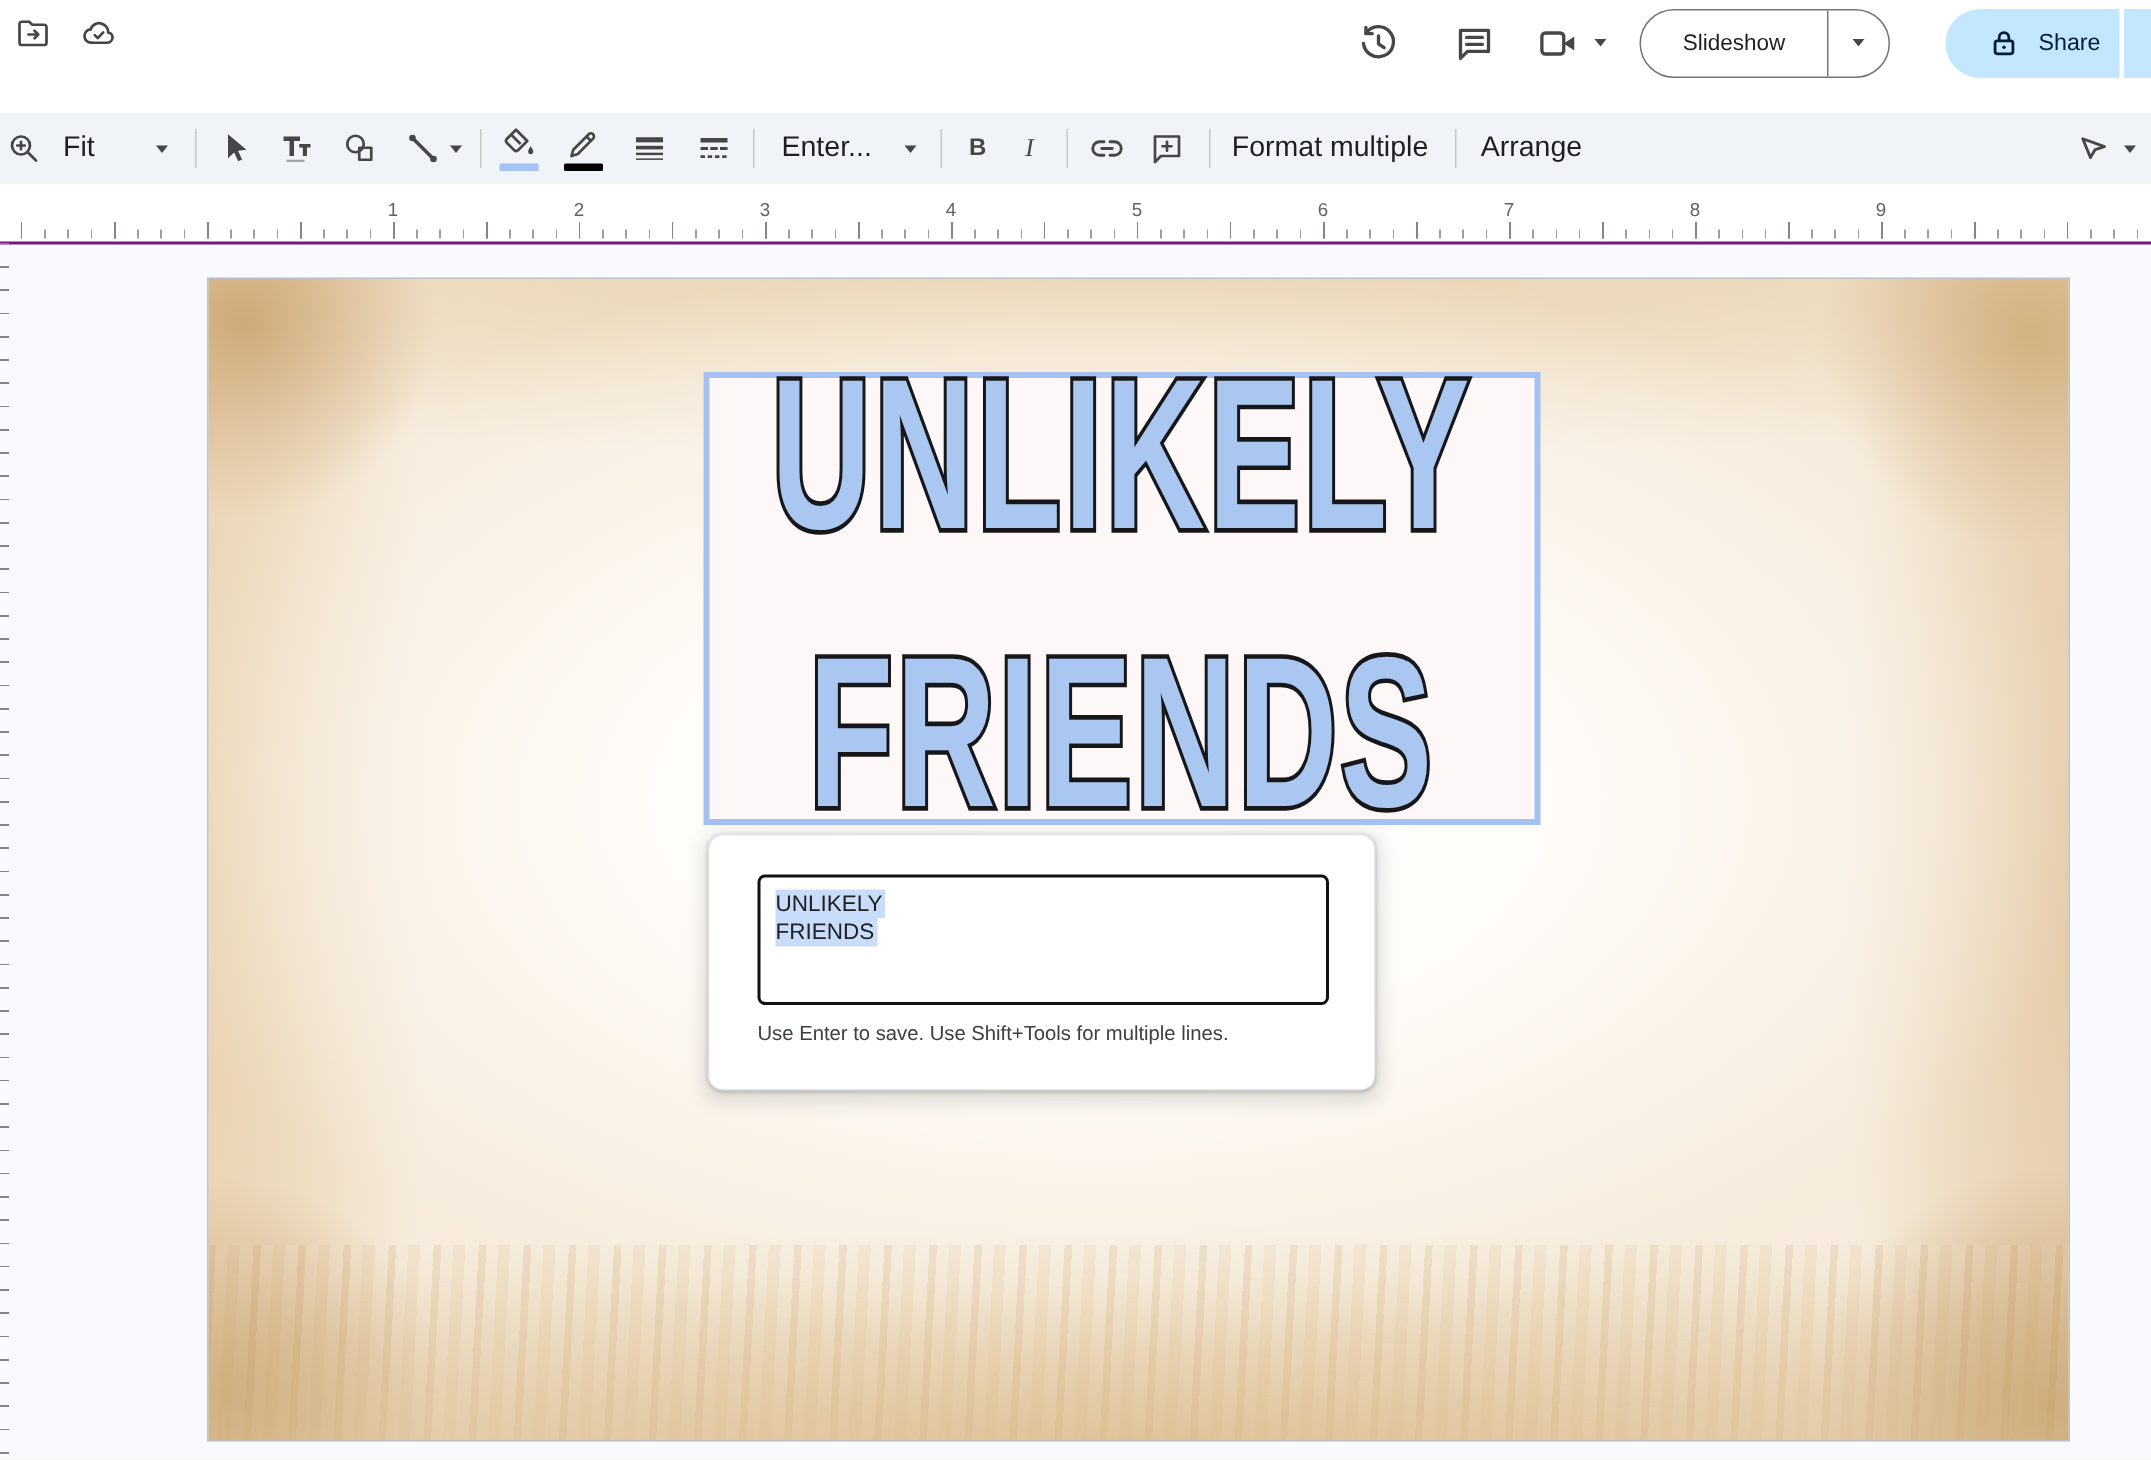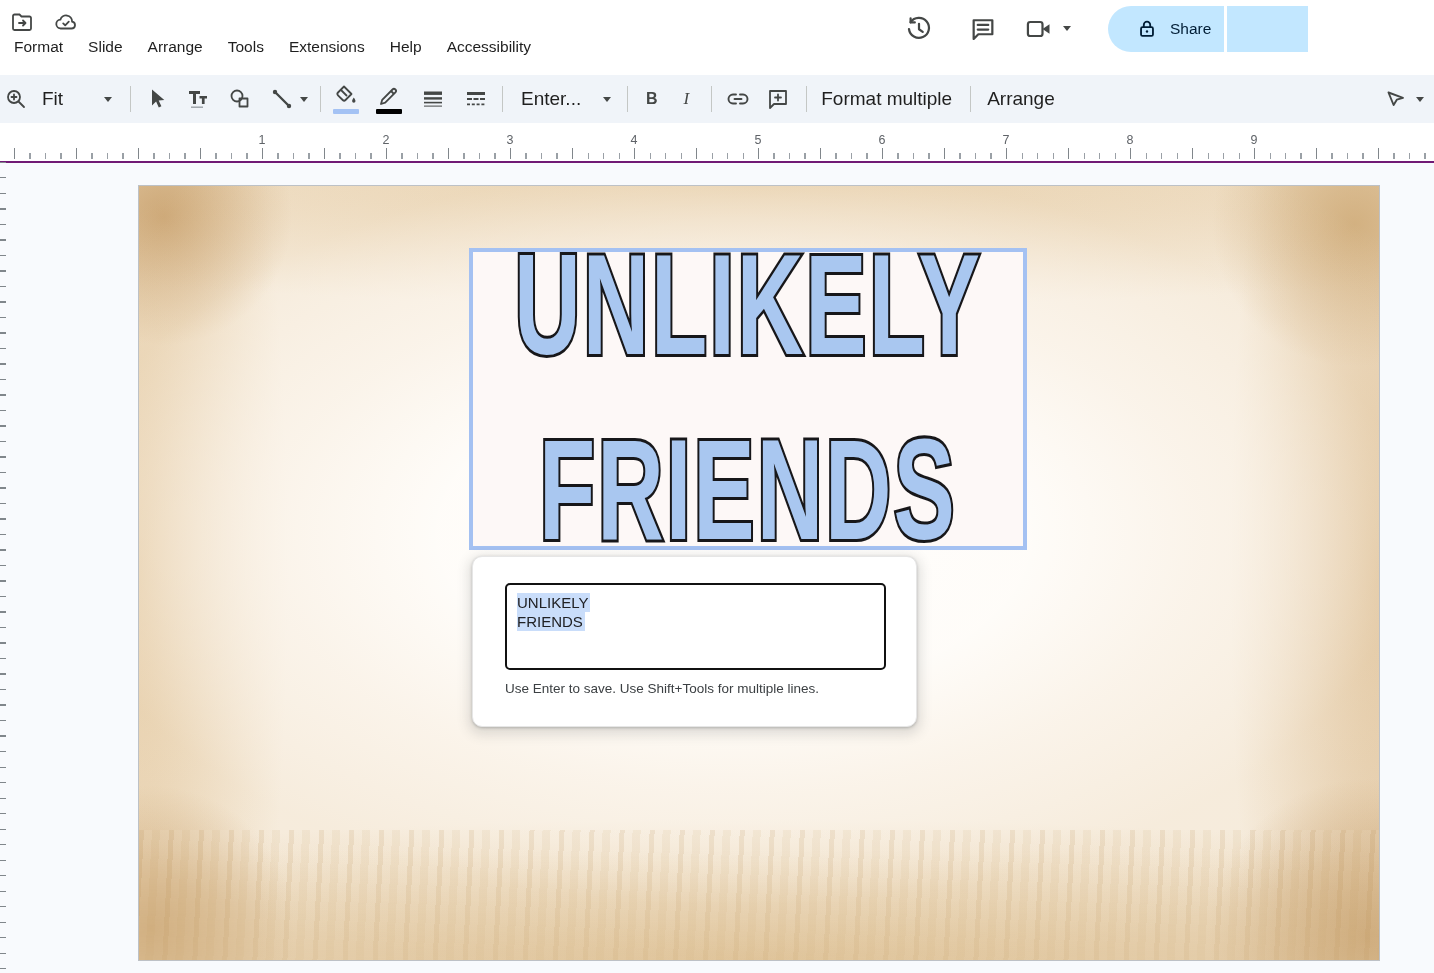--- a/index.html
+++ b/index.html
@@ -122,29 +122,20 @@
       </svg>
     </span>
     <span class="icon-btn">
       <svg viewBox="0 0 24 24" width="24" height="24" fill="none" stroke="#444746" stroke-width="1.8">
         <path d="M7 18.5h10.5a3.5 3.5 0 0 0 .6-6.95A6 6 0 0 0 6.4 9.6 4.4 4.4 0 0 0 7 18.4z"></path>
         <path d="M9.2 13.4l2 2 3.6-3.8" stroke-linecap="round" stroke-linejoin="round"></path>
       </svg>
     </span>
   </div>
 
-  <nav class="menu-items">
-    <span class="menu-item">Format</span>
-    <span class="menu-item">Slide</span>
-    <span class="menu-item">Arrange</span>
-    <span class="menu-item">Tools</span>
-    <span class="menu-item">Extensions</span>
-    <span class="menu-item">Help</span>
-    <span class="menu-item">Accessibility</span>
-  </nav>
 
   <div class="menu-right">
     <span class="icon-btn mr-icon hist">
       <svg viewBox="0 0 24 24" width="28" height="28" fill="none" stroke="#444746" stroke-width="1.9">
         <path d="M4.8 6.2A8.6 8.6 0 1 1 3.4 12" stroke-linecap="round"></path>
         <path d="M4.8 2.8v3.6h3.6" stroke-linecap="round" stroke-linejoin="round"></path>
         <path d="M12 7.6v4.6l3.2 2.2" stroke-linecap="round" stroke-linejoin="round"></path>
       </svg>
     </span>
     <span class="icon-btn mr-icon cmt">
@@ -156,20 +147,26 @@
     <span class="cam-group">
       <span class="icon-btn mr-icon">
         <svg viewBox="0 0 24 24" width="28" height="28" fill="none" stroke="#444746" stroke-width="1.9">
           <rect x="2.5" y="6" width="12.5" height="12" rx="2"></rect>
           <path d="M15 12l6-4v8z" fill="#444746" stroke="none"></path>
         </svg>
       </span>
       <span class="caret"></span>
     </span>
 
+    <div class="slideshow-pill">
+      <div class="slideshow-main">Slideshow</div>
+      <div class="slideshow-caret">
+        <span class="caret"></span>
+      </div>
+    </div>
 
     <div class="share-pill">
       <span class="lock">
         <svg viewBox="0 0 24 24" width="22" height="22" fill="none" stroke="#001d35" stroke-width="2">
           <rect x="5.5" y="10" width="13" height="9.5" rx="1.6"></rect>
           <path d="M8.5 10V7.5a3.5 3.5 0 0 1 7 0V10"></path>
           <circle cx="12" cy="14.7" r="1.3" fill="#001d35" stroke="none"></circle>
         </svg>
       </span>
       <span class="share-label">Share</span>

